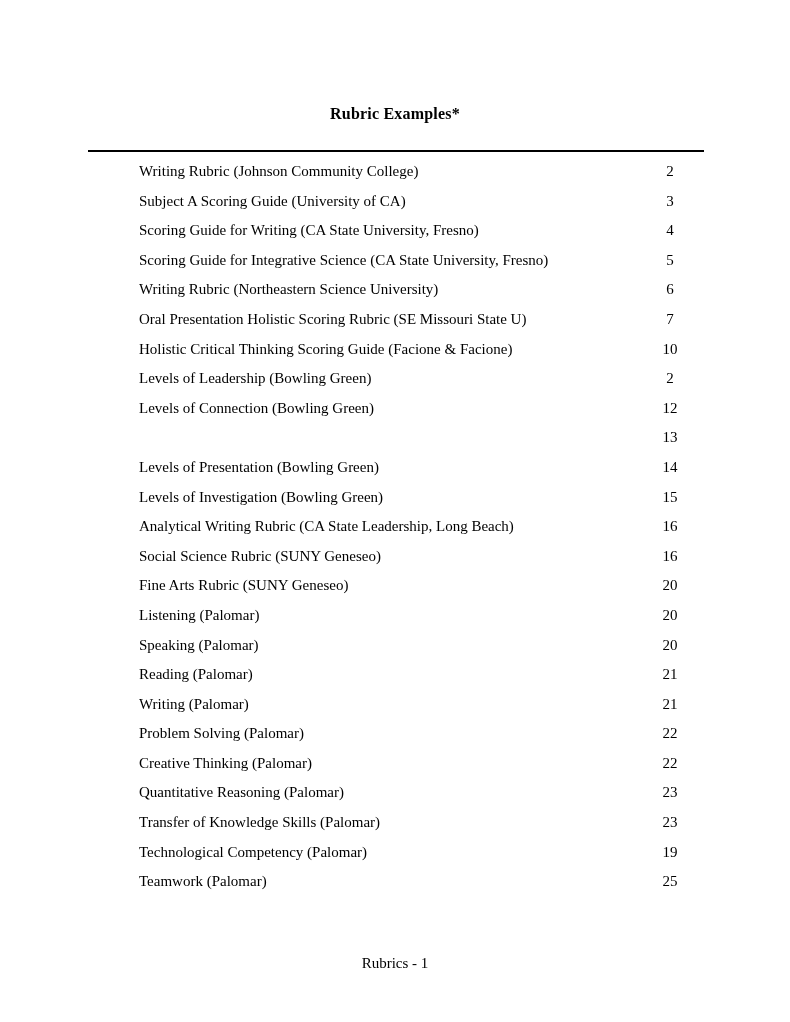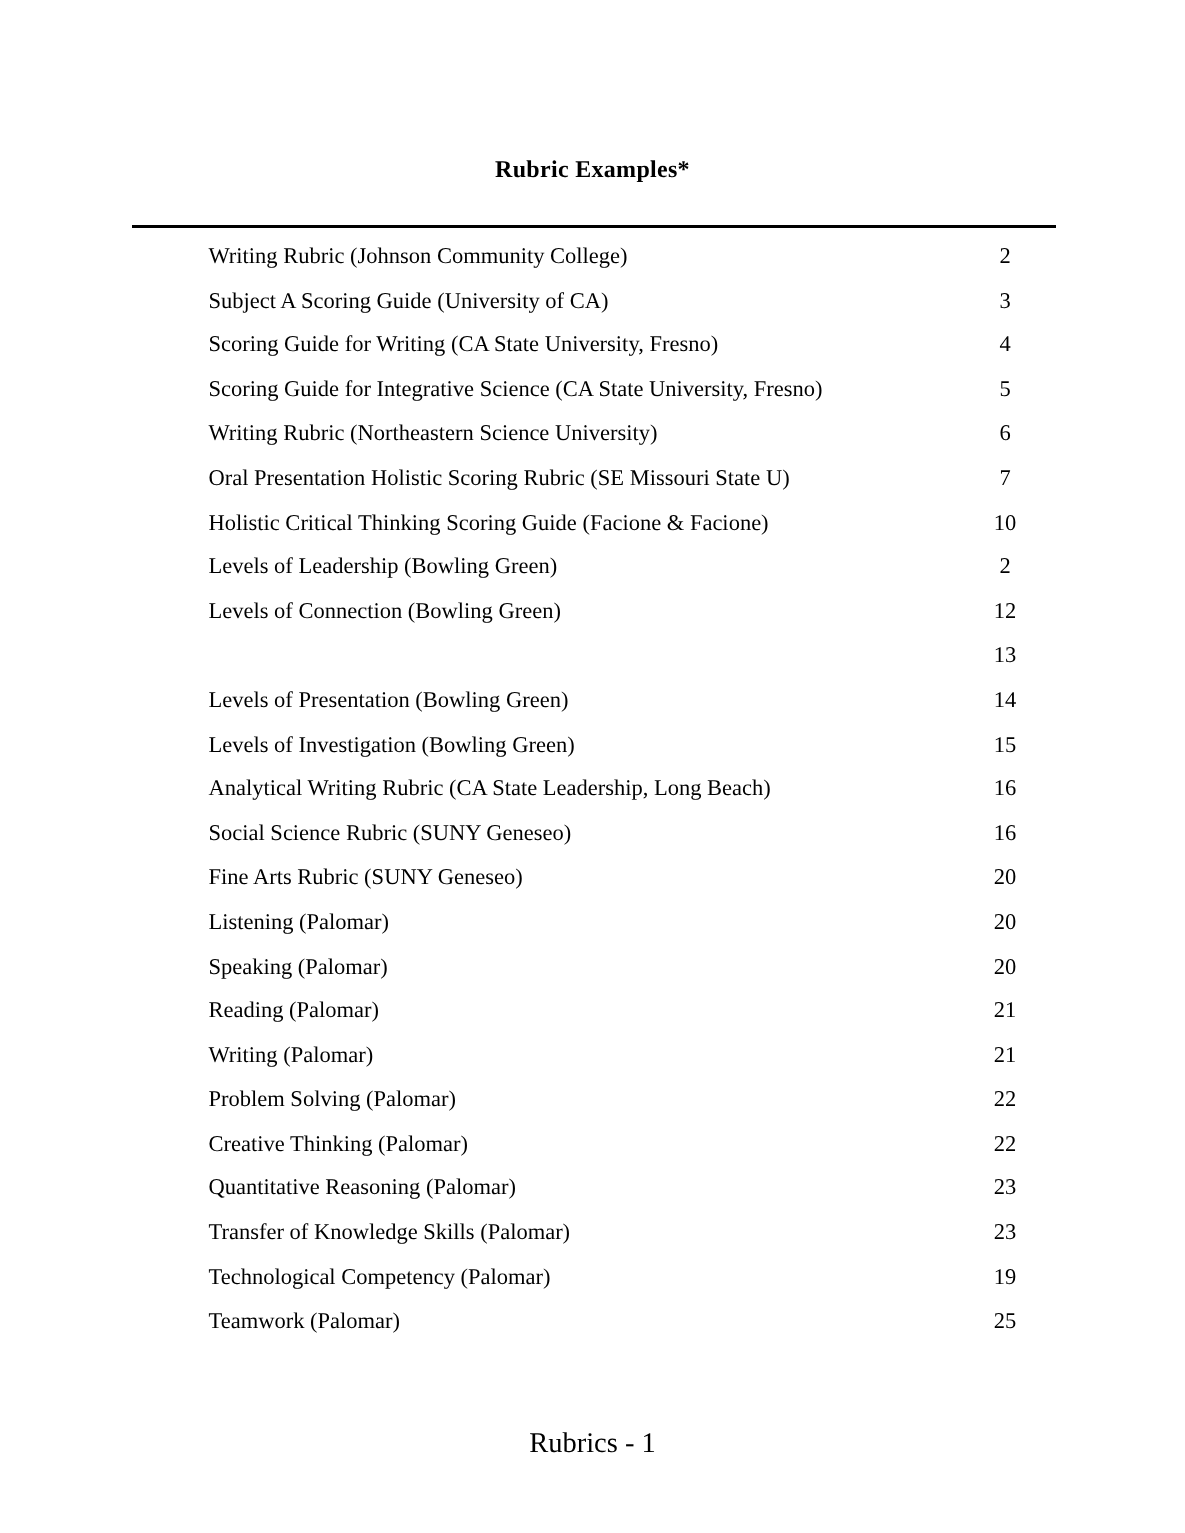--- a/index.html
+++ b/index.html
@@ -76,21 +76,21 @@
     white-space: nowrap;
   }
 
   
   .footer {
     position: absolute;
     left: 0;
     top: 953px;
     width: 790px;
     text-align: center;
-    font-size: 19px;
+    font-size: 15px;
     line-height: 20px;
     white-space: nowrap;
   }
 </style>
 </head>
 <body>
 
 <div class="page">
 
   <h1 class="doc-title">Rubric Examples*</h1>

